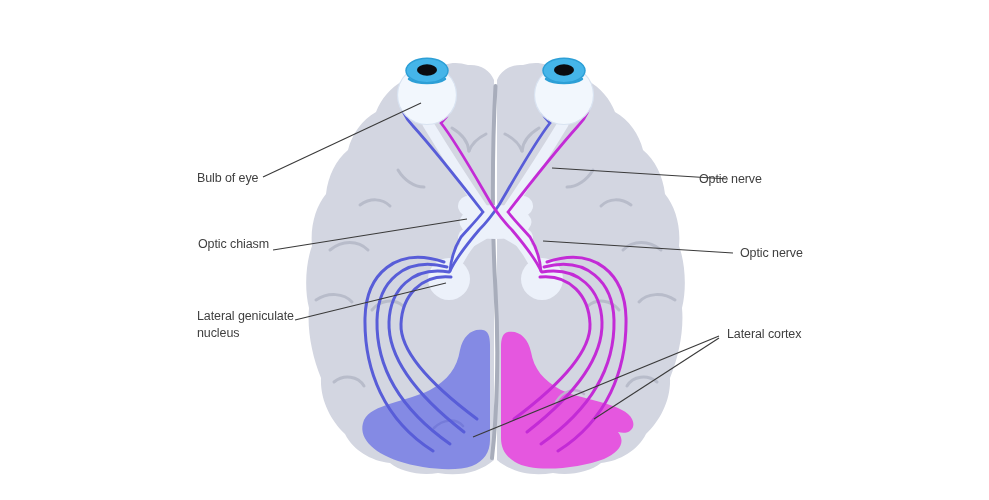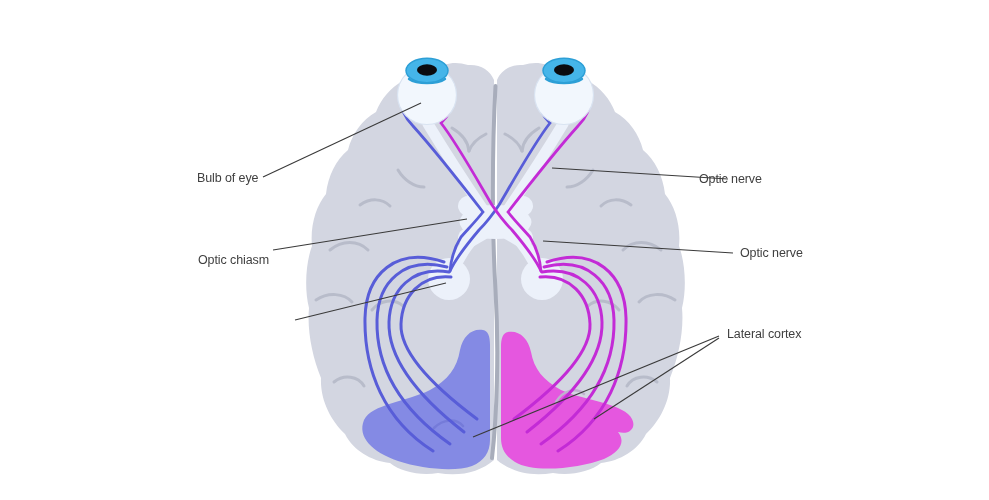--- a/index.html
+++ b/index.html
@@ -163,17 +163,19 @@
       <line class="pointer" x1="273" y1="250" x2="467" y2="219"></line>
       <line class="pointer" x1="295" y1="320" x2="446" y2="283"></line>
       <line class="pointer" x1="728" y1="179" x2="552" y2="168"></line>
       <line class="pointer" x1="733" y1="253" x2="543" y2="241"></line>
       <line class="pointer" x1="719" y1="336" x2="473" y2="437"></line>
       <line class="pointer" x1="719" y1="338" x2="594" y2="419"></line>
     </g>
   </svg>
 
   <div class="label" style="left:197px;top:170px">Bulb of eye</div>
-  <div class="label" style="left:198px;top:252px">Optic chiasm</div>
+  <div class="label" style="left:198px;top:236px">Optic chiasm</div>
+  <div class="label" style="left:197px;top:308px;width:140px">Lateral geniculate
+nucleus</div>
   <div class="label" style="left:699px;top:171px">Optic nerve</div>
   <div class="label" style="left:740px;top:245px">Optic nerve</div>
   <div class="label" style="left:727px;top:326px">Lateral cortex</div>
 </div>
 
 </body></html>

